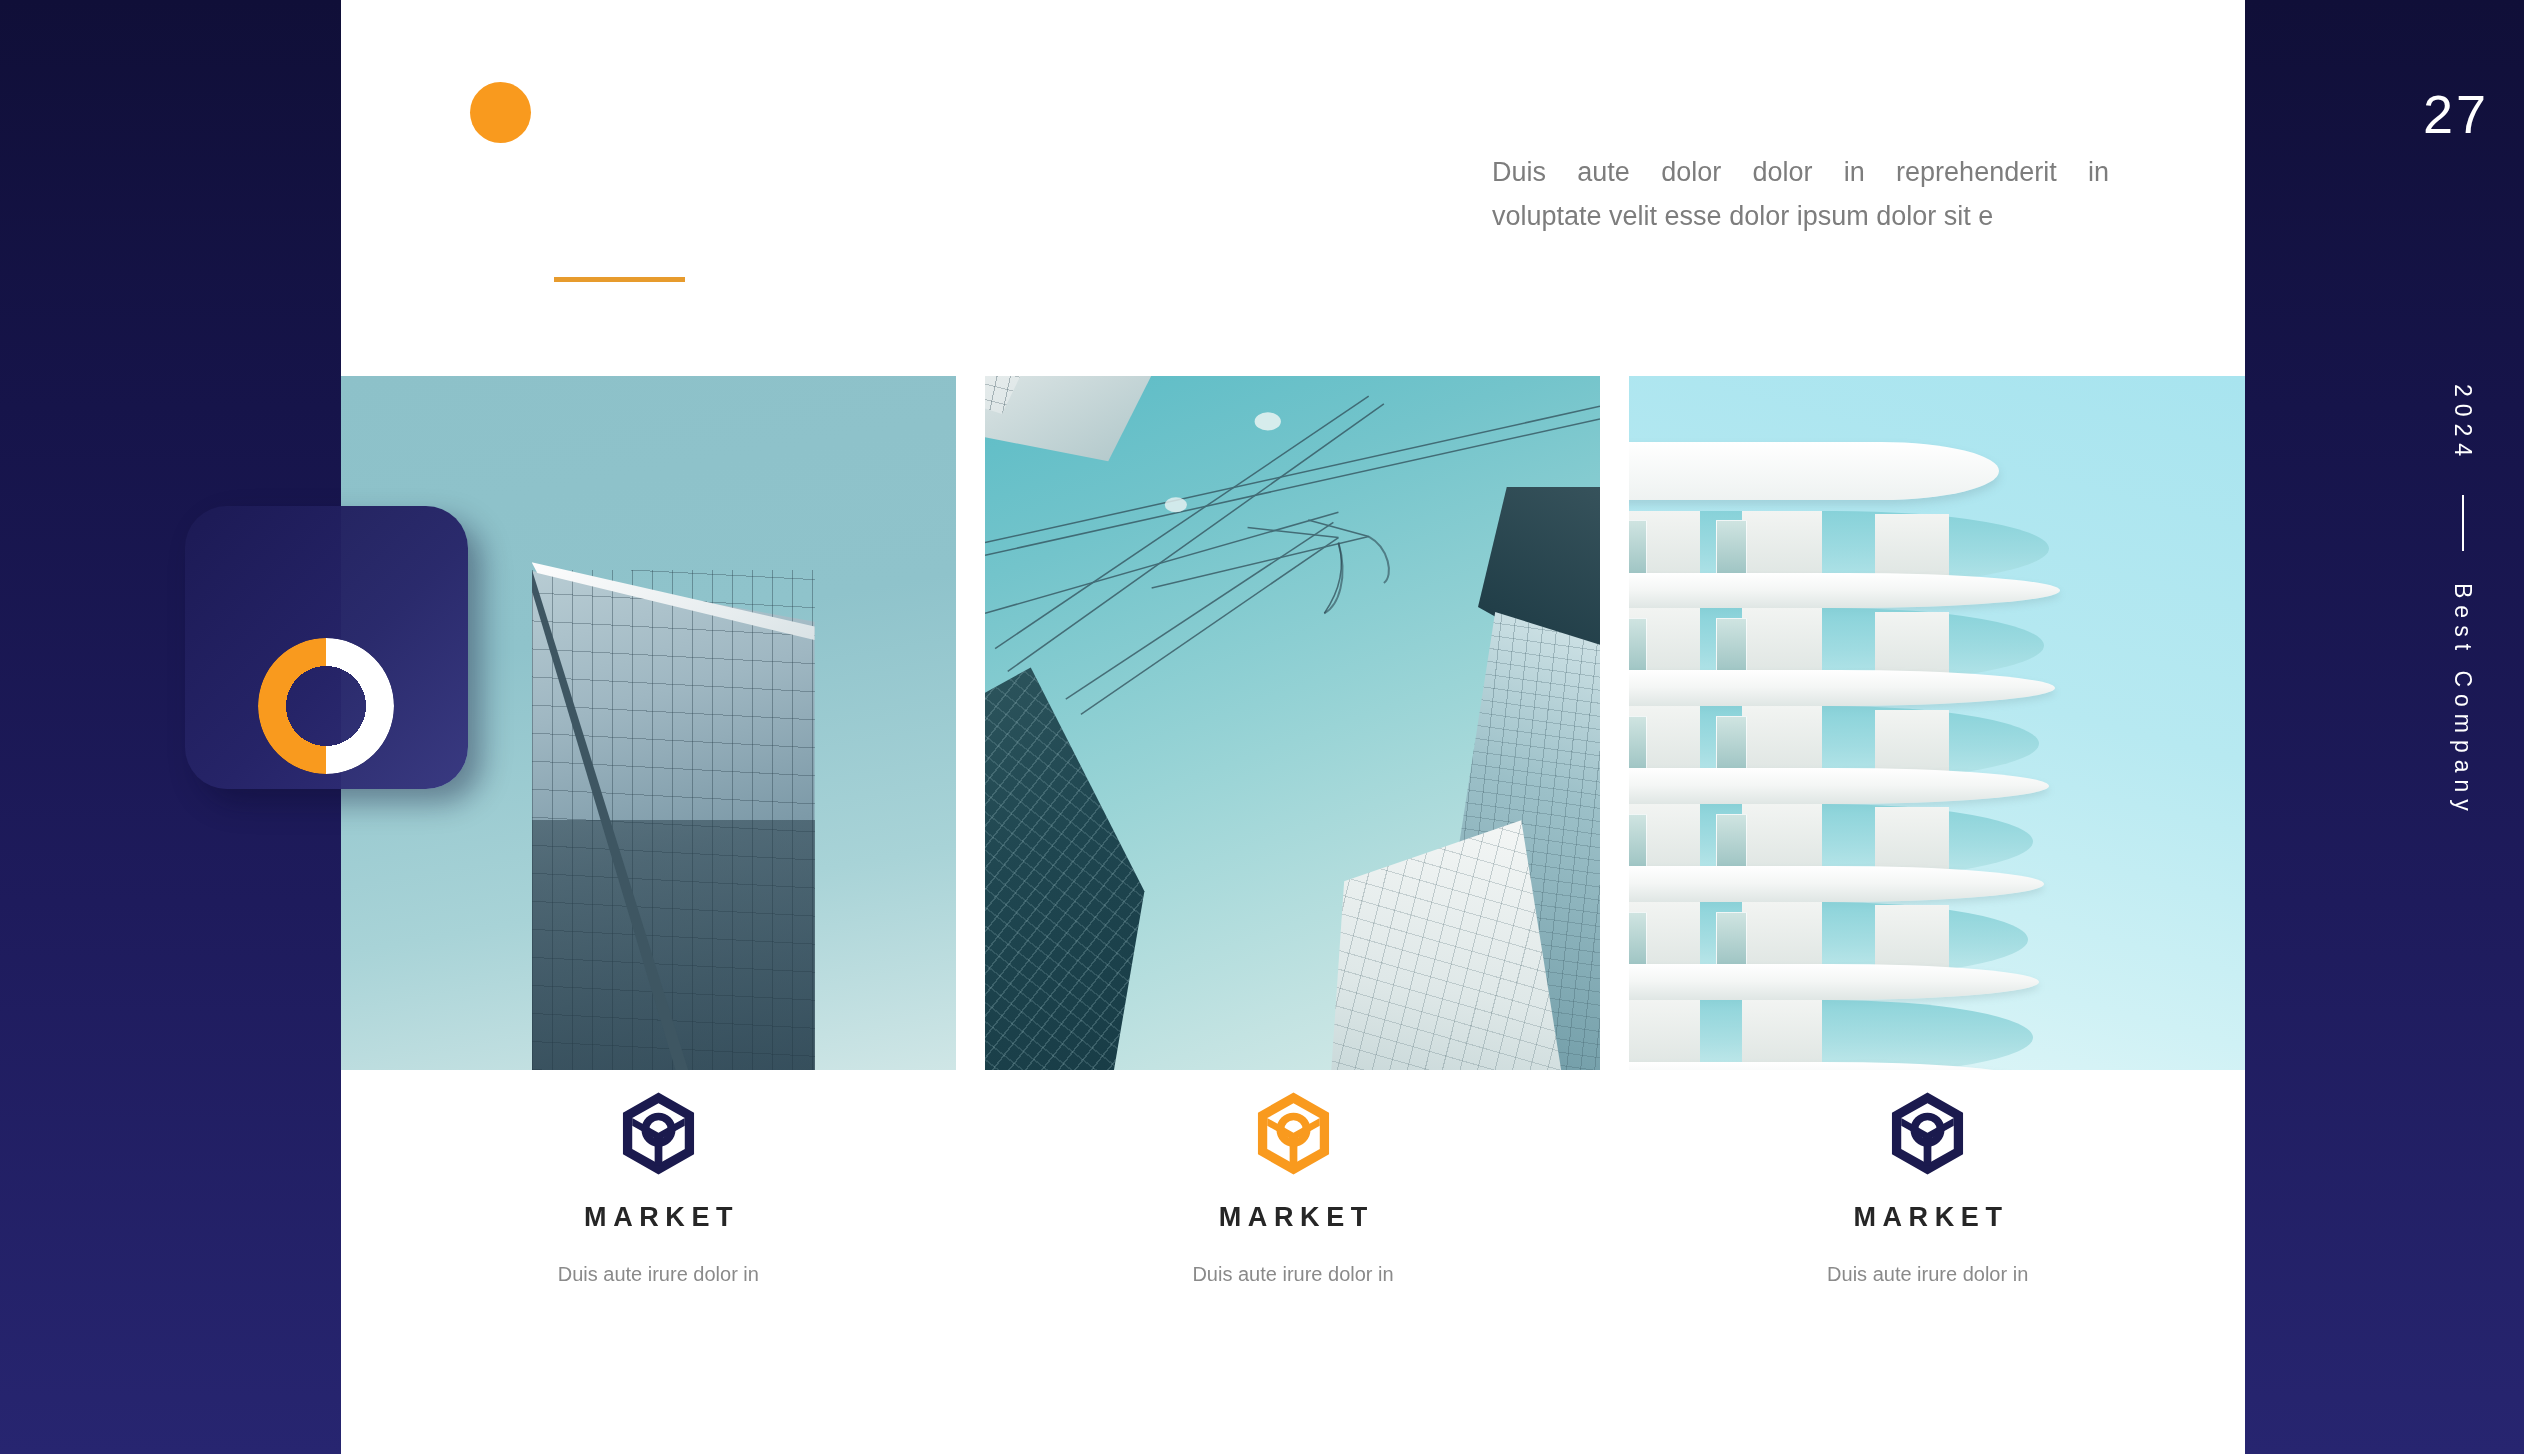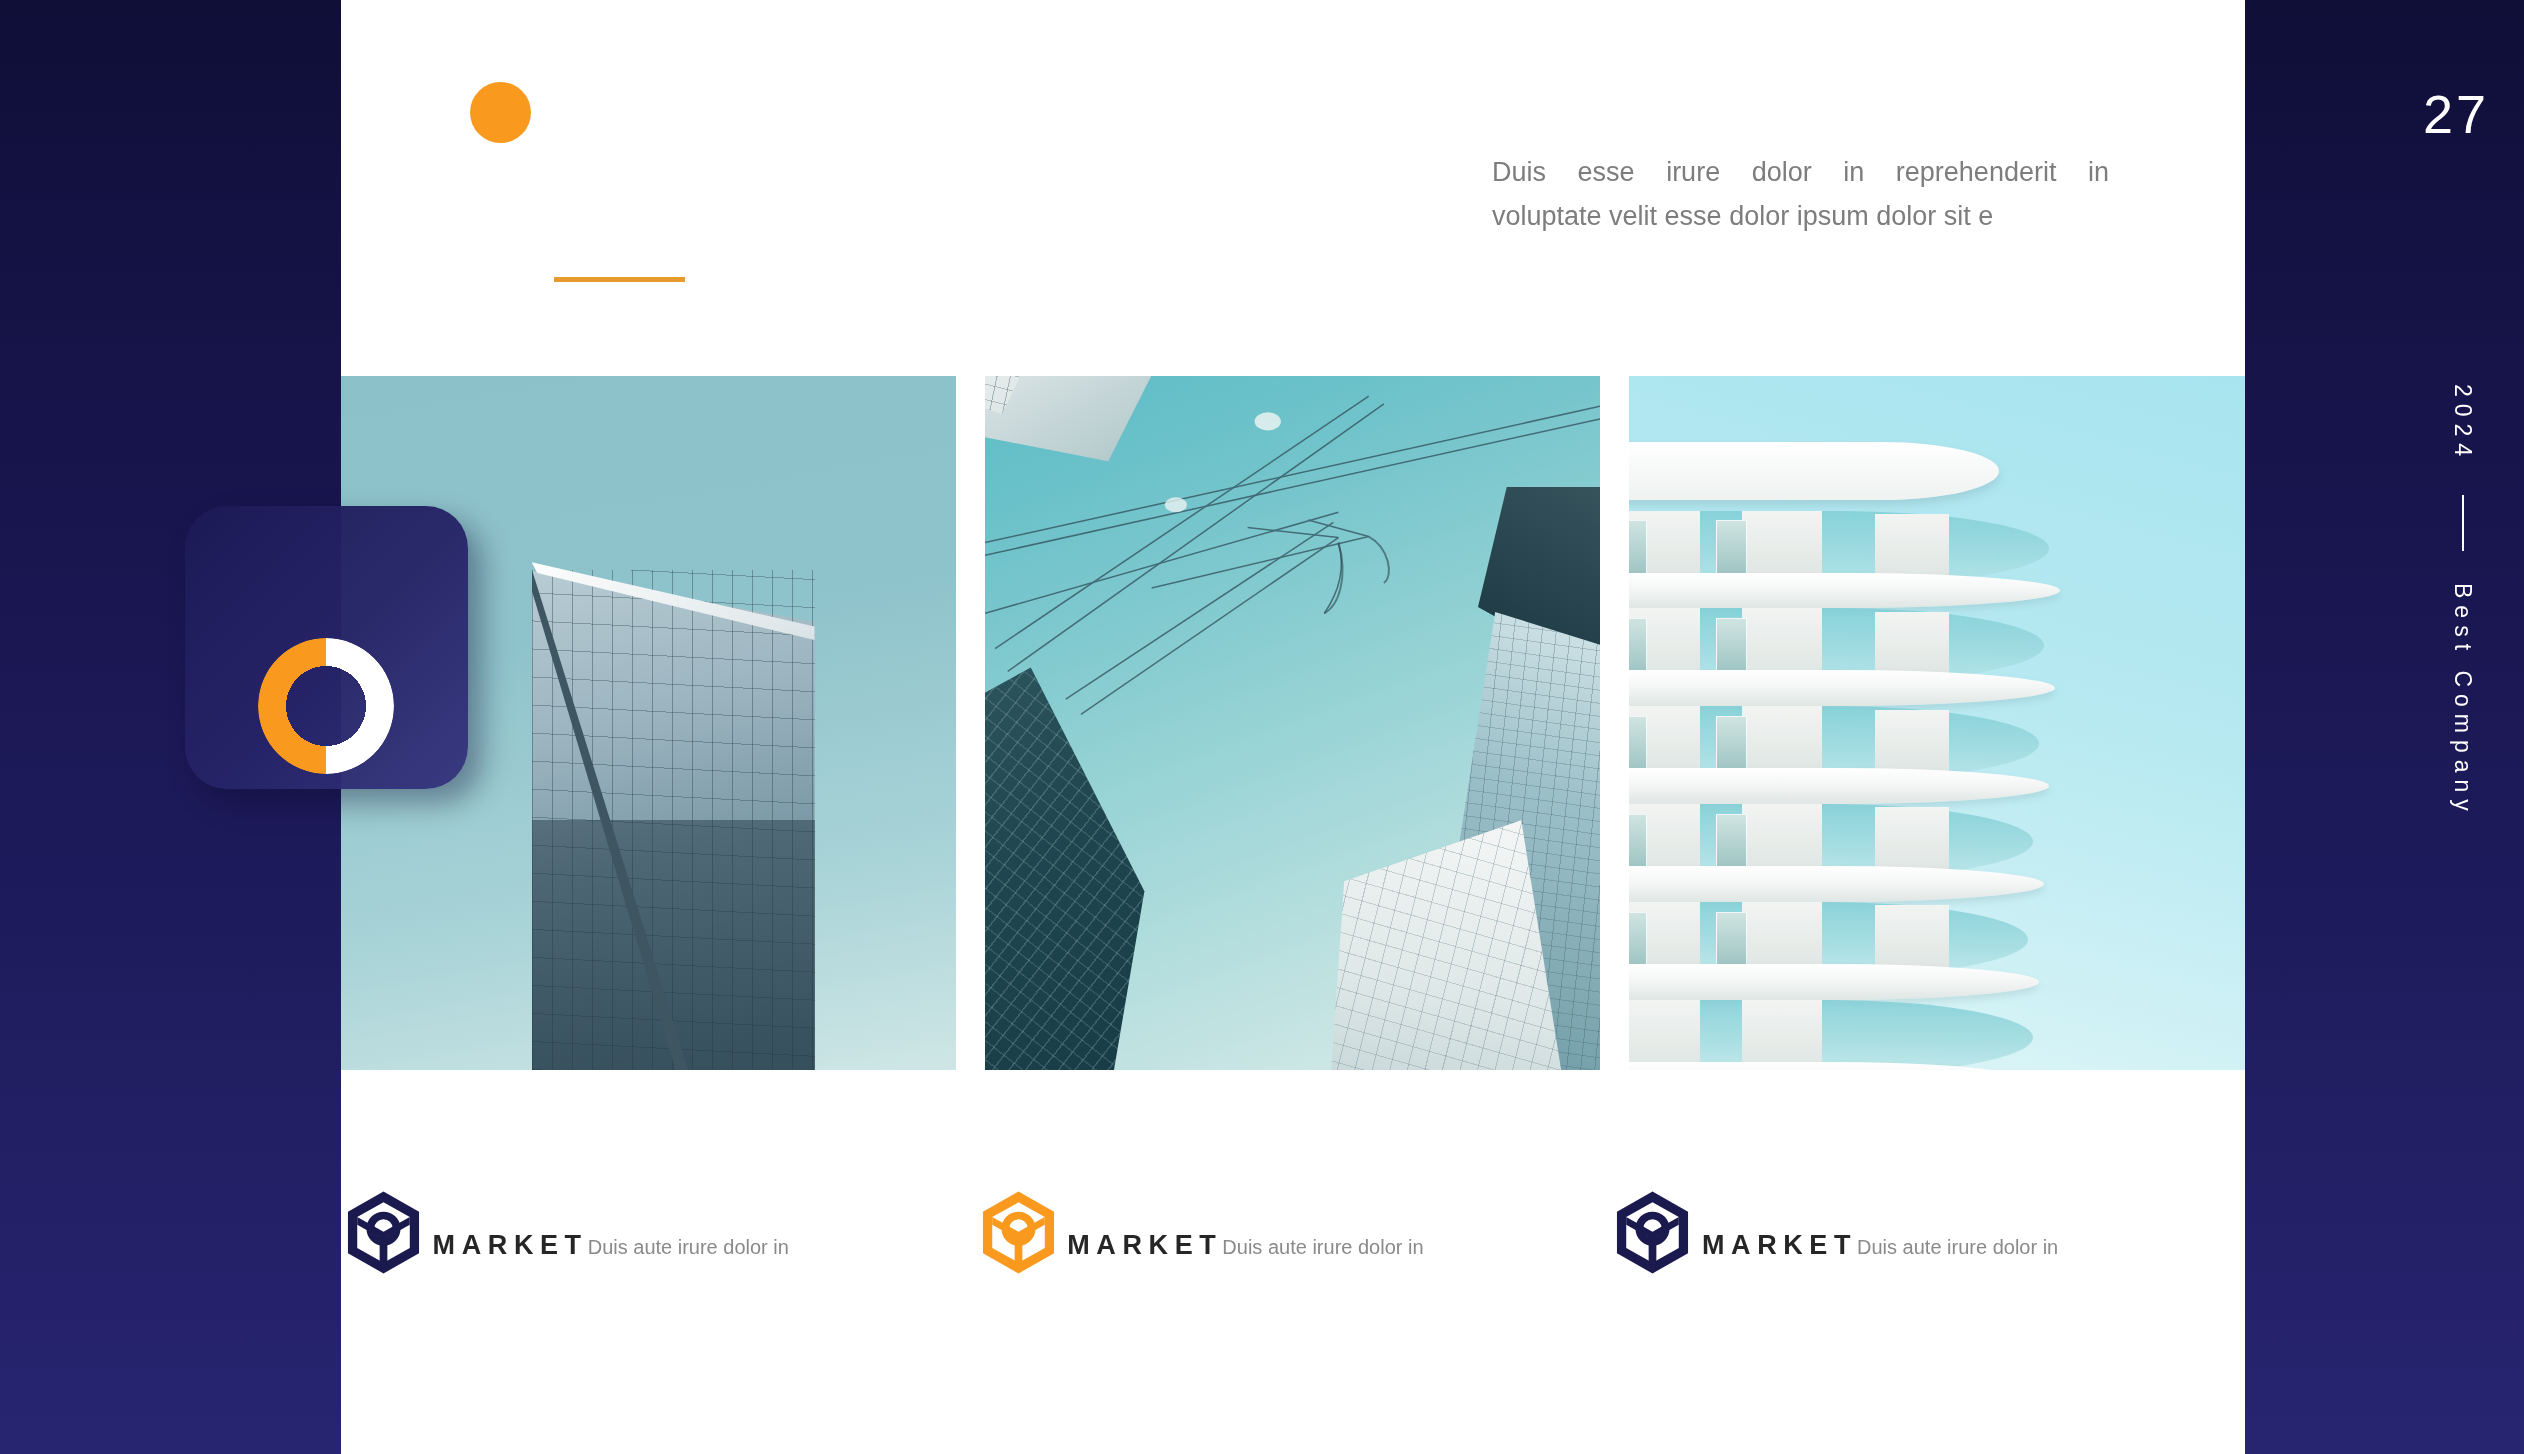--- a/index.html
+++ b/index.html
@@ -249,20 +249,21 @@
   
   #features {
     position:absolute;
     left:341px; top:1091px;
     width:1904px; height:283px;
     display:flex;
   }
   .feature {
     flex:1 1 0;
     display:flex;
+    flex-direction:column;
     align-items:center;
   }
   .feature-icon { width:85px; height:85px; display:block; }
   .feature-title {
     margin-top:26px;
     font-size:27px;
     font-weight:700;
     letter-spacing:6.6px;
     color:#262626;
     text-indent:6.6px;
@@ -312,21 +313,21 @@
 <div id="slide">
 
   <div id="white-panel"></div>
 
   <div class="orange-dot"></div>
 
 
   <div class="title-rule"></div>
 
   <div id="header-paragraph">
-    <span class="ln ln1">Duis esse irure dolor in reprehenderit in</span>
+    <span class="ln ln1">Duis aute dolor dolor in reprehenderit in</span>
     <span class="ln">voluptate velit esse dolor ipsum dolor sit e</span>
   </div>
 
   <div id="image-strip">
 
     <div class="photo" id="photo-1">
       <div class="sky1"></div>
       <div class="tower1"></div>
       <div class="grid-h1"></div>
       <div class="grid-v1"></div>

